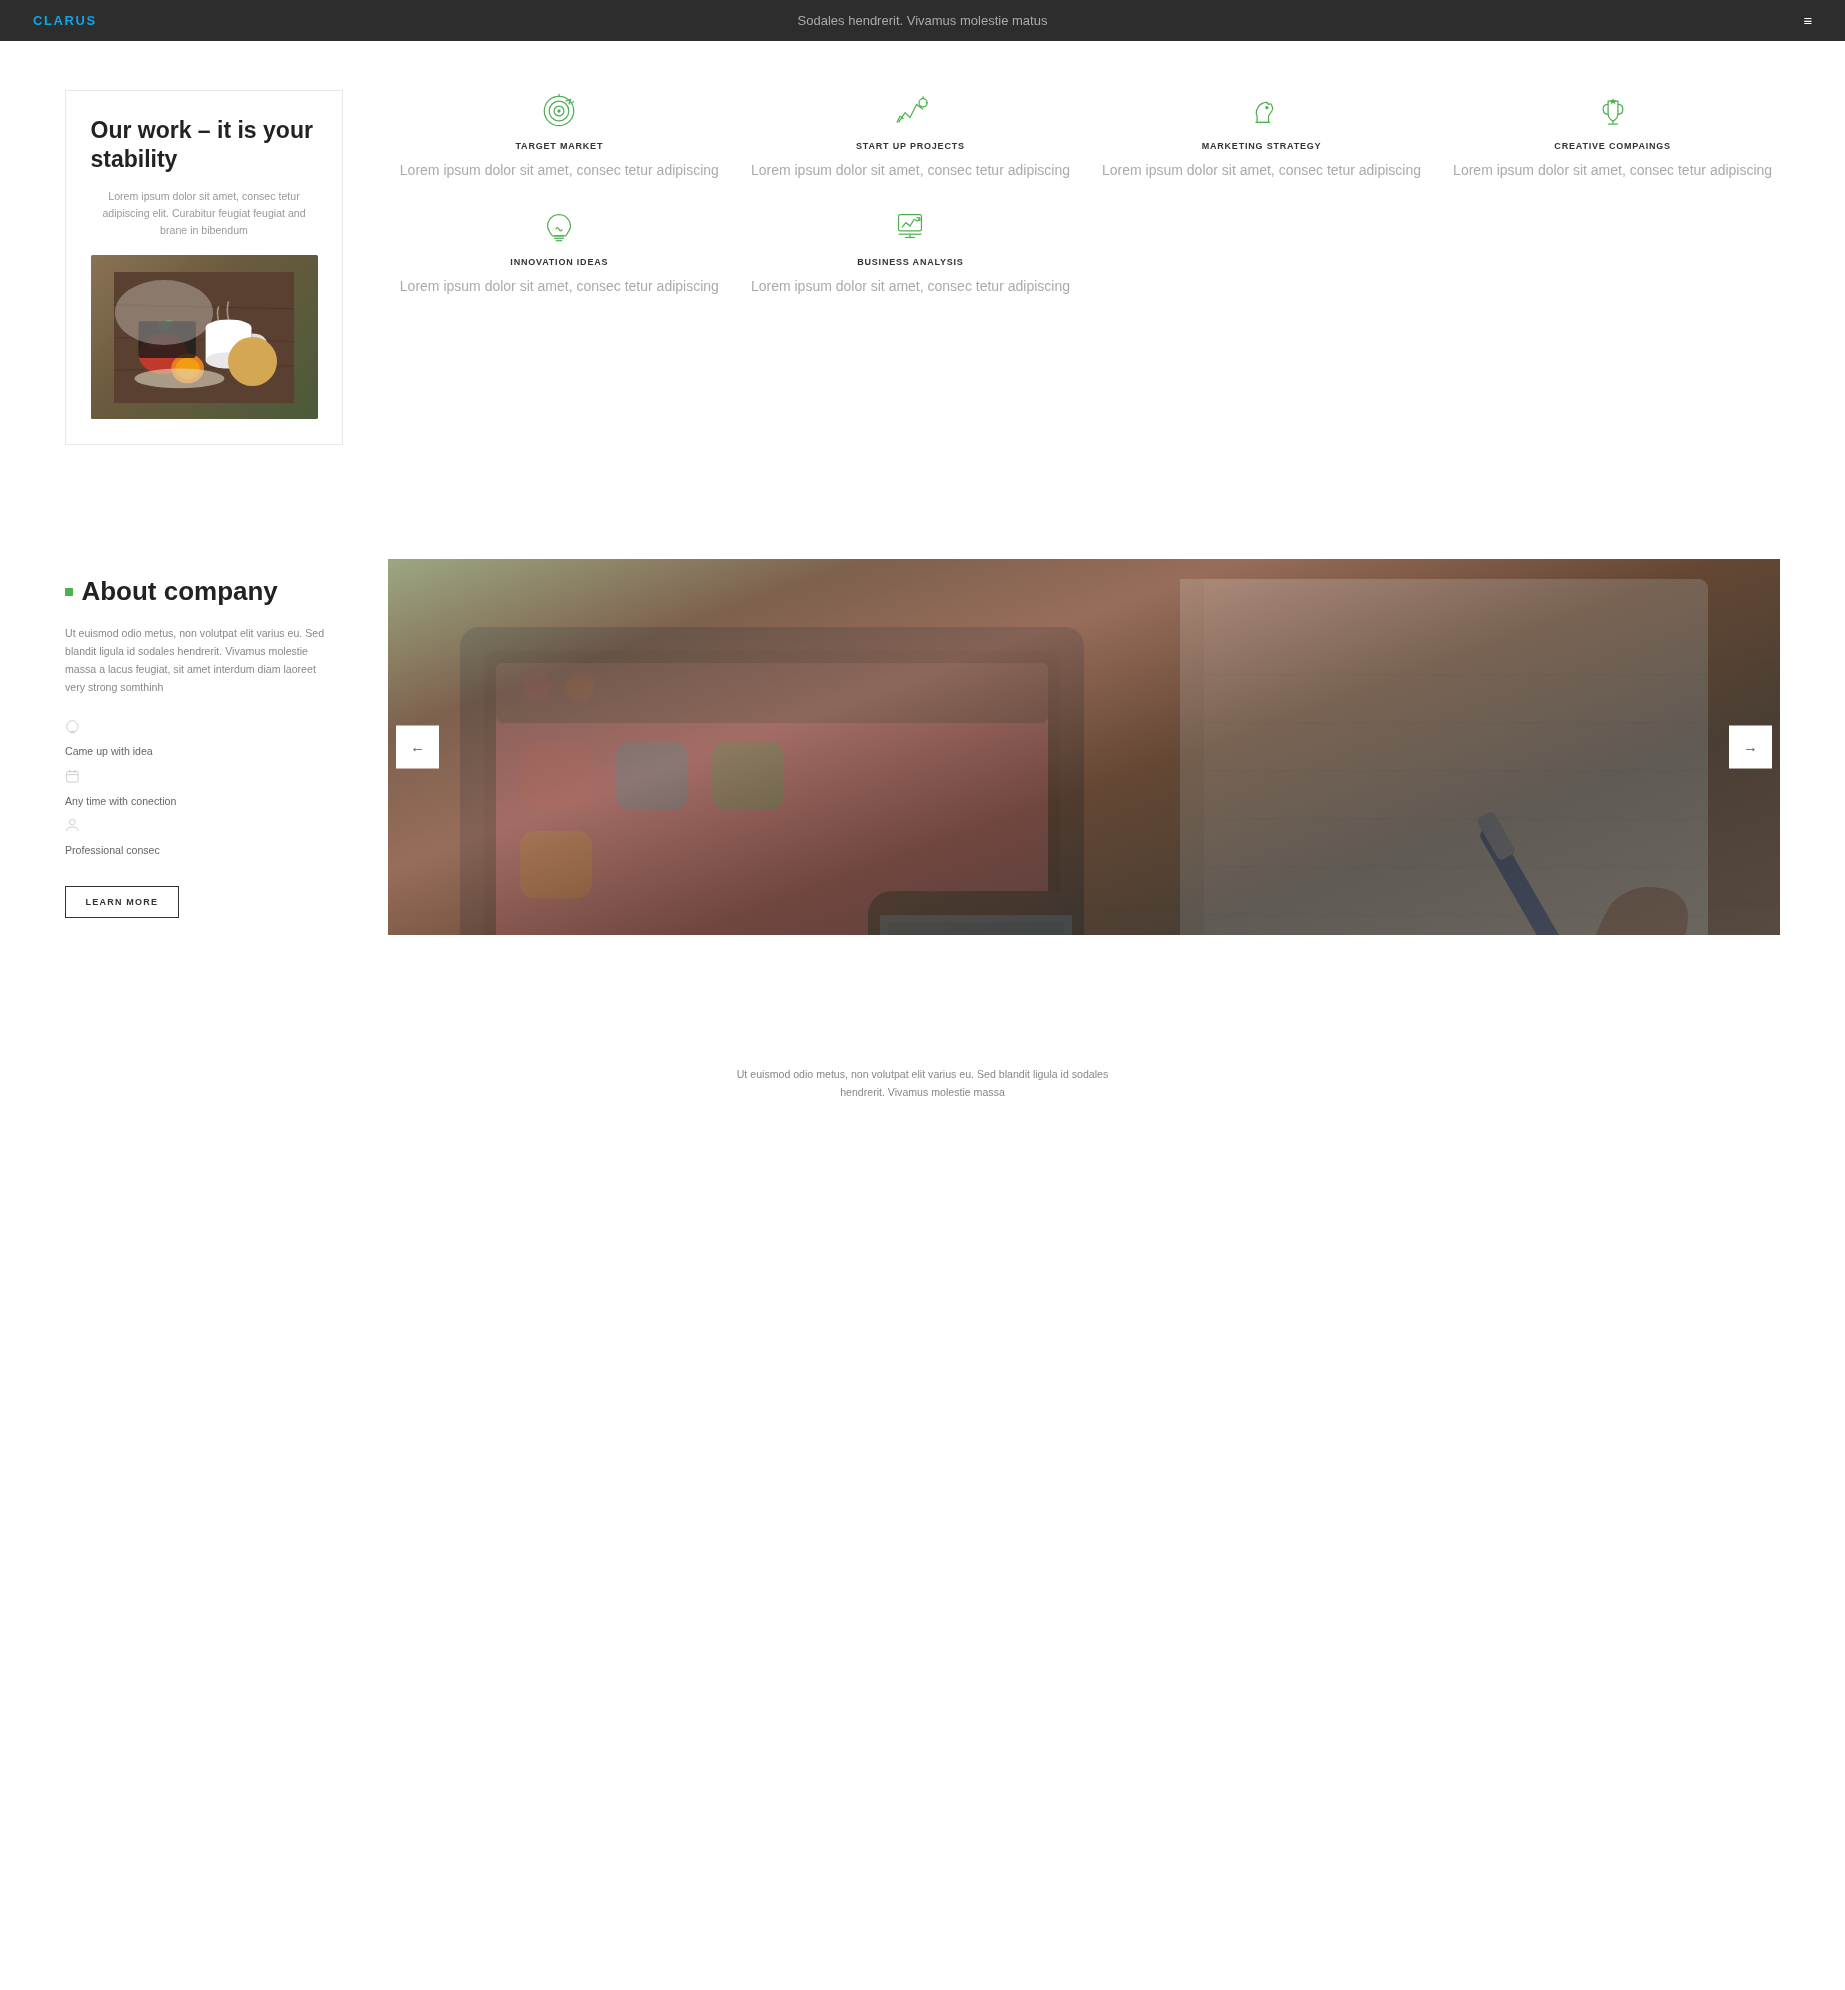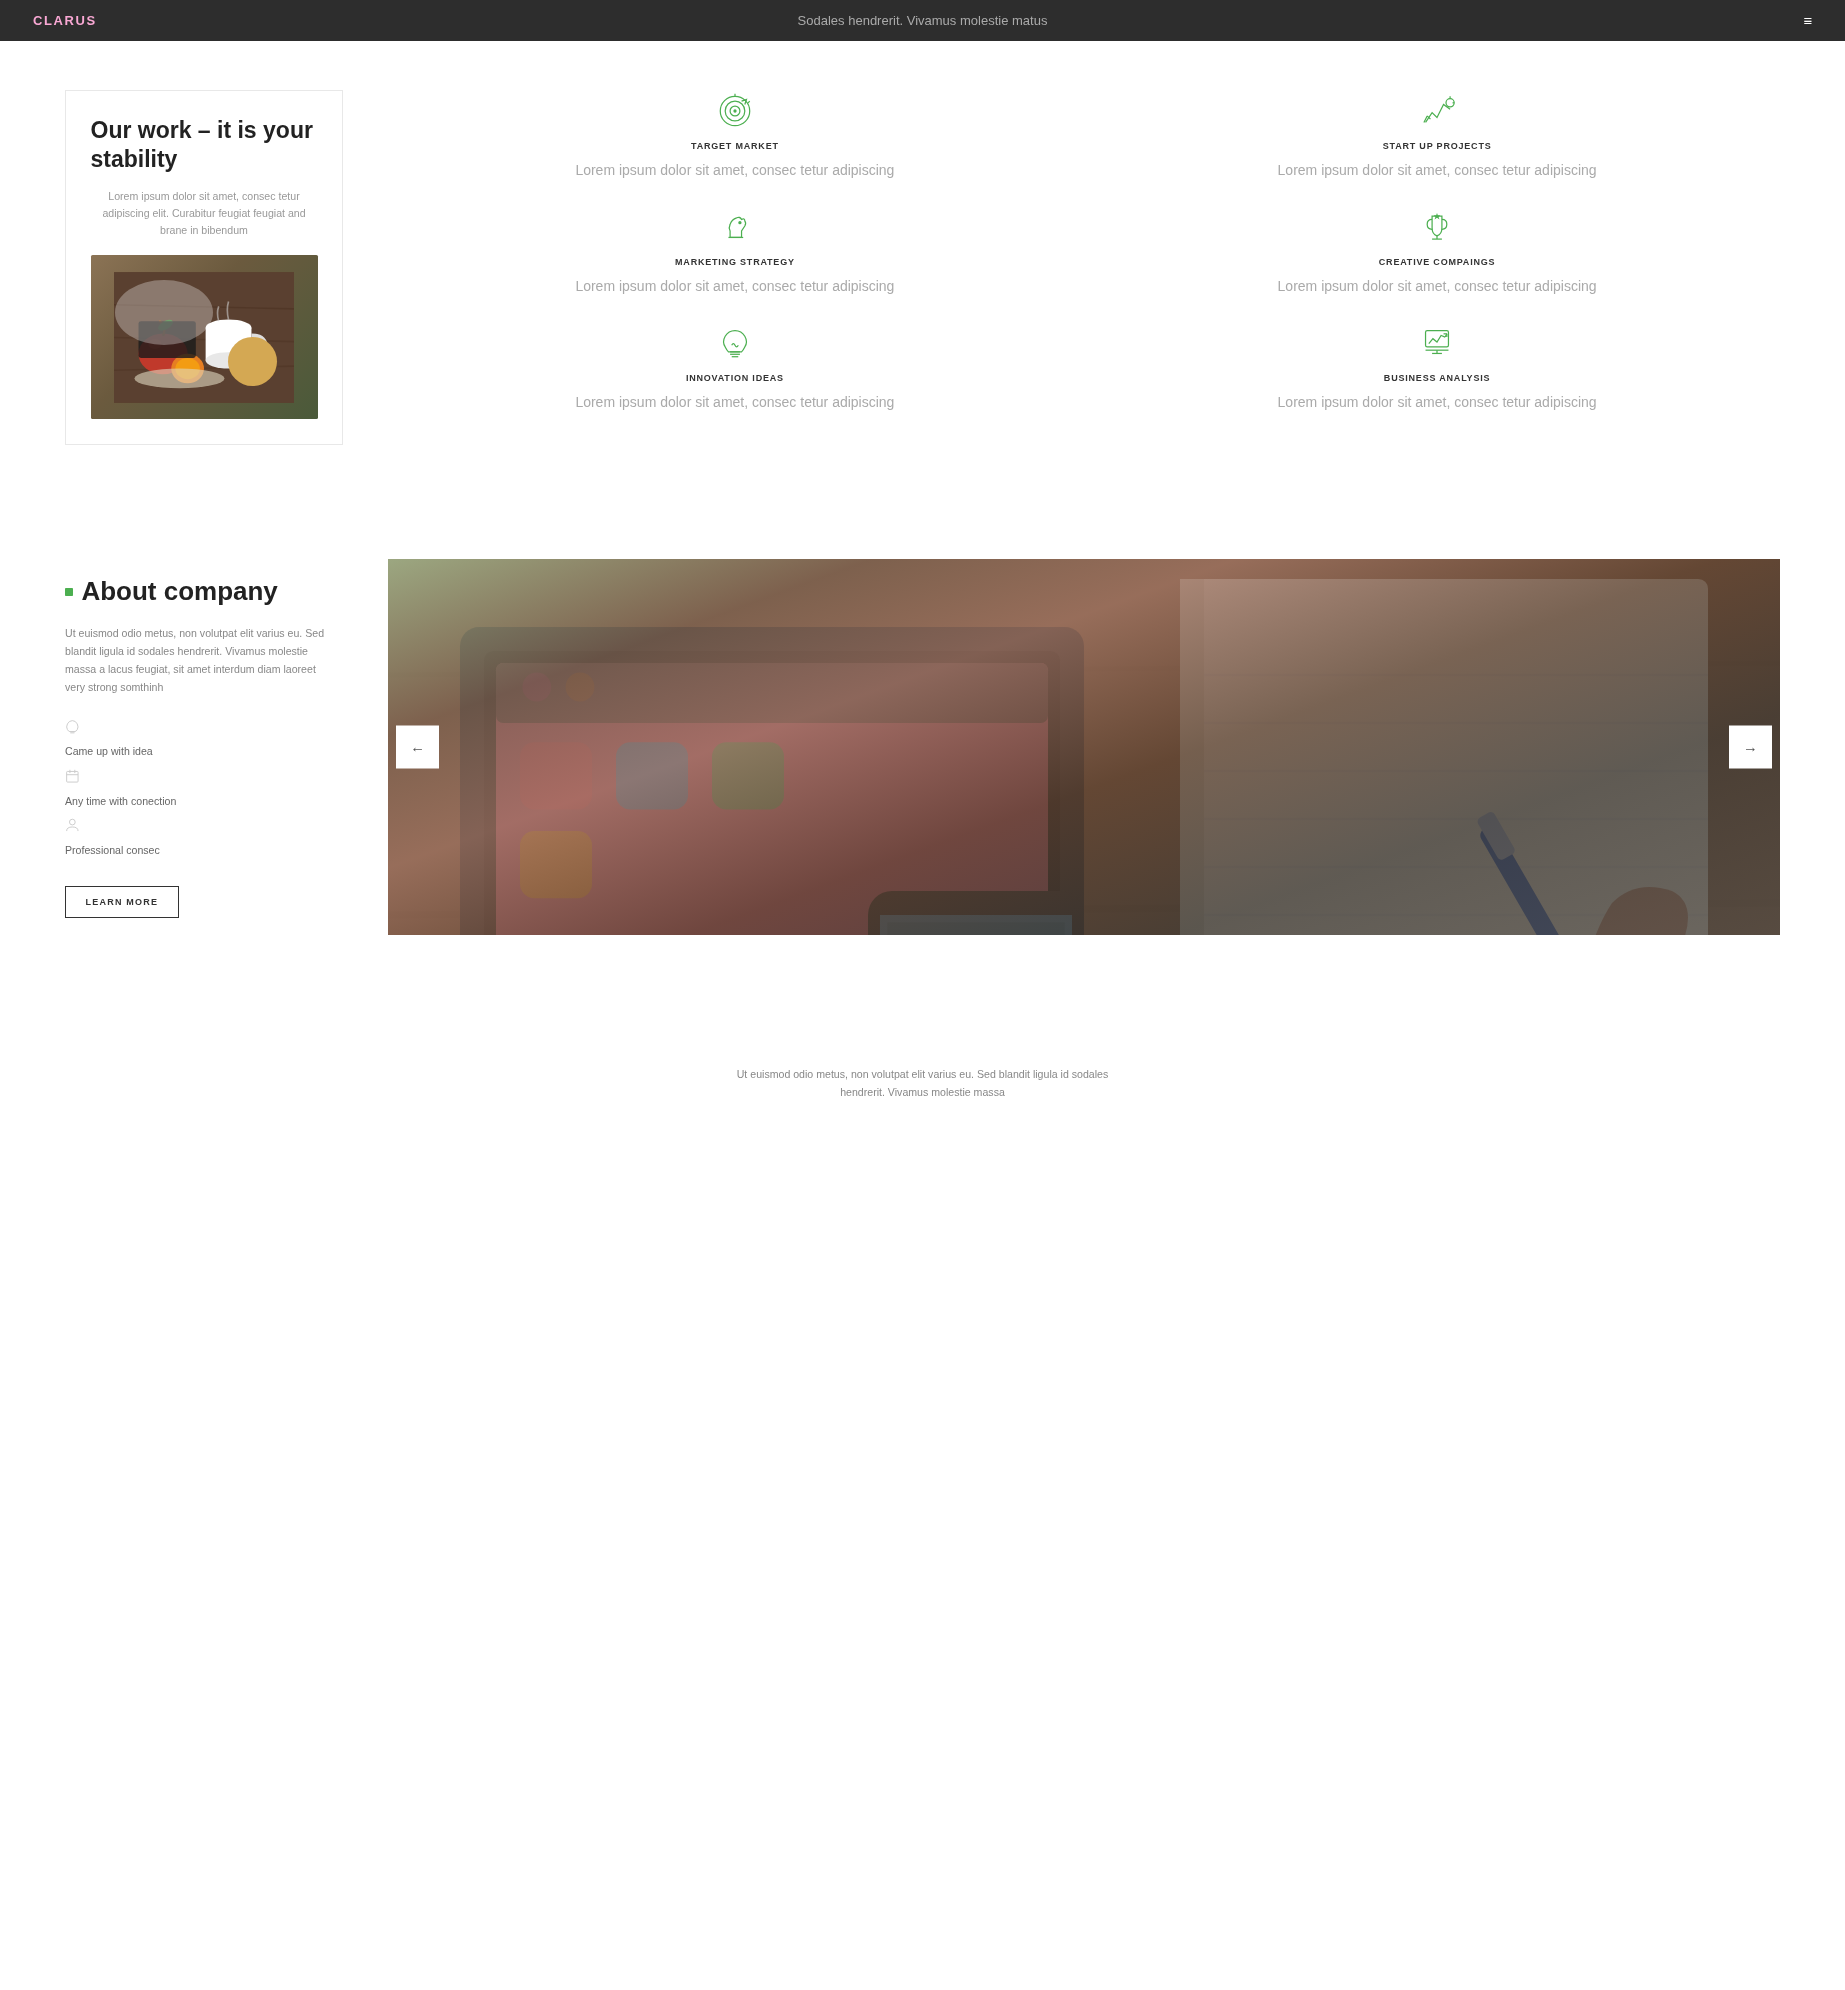--- a/index.html
+++ b/index.html
@@ -9,21 +9,21 @@
     .navbar {
       background: #2d2d2d;
       height: 41px;
       display: flex;
       align-items: center;
       justify-content: space-between;
       padding: 0 33px;
       position: relative;
     }
     .navbar-logo {
-      color: #f9a8d4;
+      color: #0ea5e9;
       font-weight: bold;
       font-size: 13px;
       letter-spacing: 1.6px;
     }
     .navbar-marquee {
       position: absolute;
       left: 50%;
       transform: translateX(-50%);
       color: #aaa;
       font-size: 13px;
@@ -90,21 +90,21 @@
       height: 49px;
       background: #d4a853;
       border-radius: 50%;
       bottom: 33px;
       right: 41px;
     }
 
     .work-right {
       flex: 1;
       display: grid;
-      grid-template-columns: repeat(2, 1fr);
+      grid-template-columns: repeat(4, 1fr);
       gap: 24.5px 16.4px;
     }
     .work-feature {
       text-align: center;
     }
     .feature-icon {
       width: 41px;
       height: 41px;
       margin: 0 auto 9.8px;
       display: flex;

